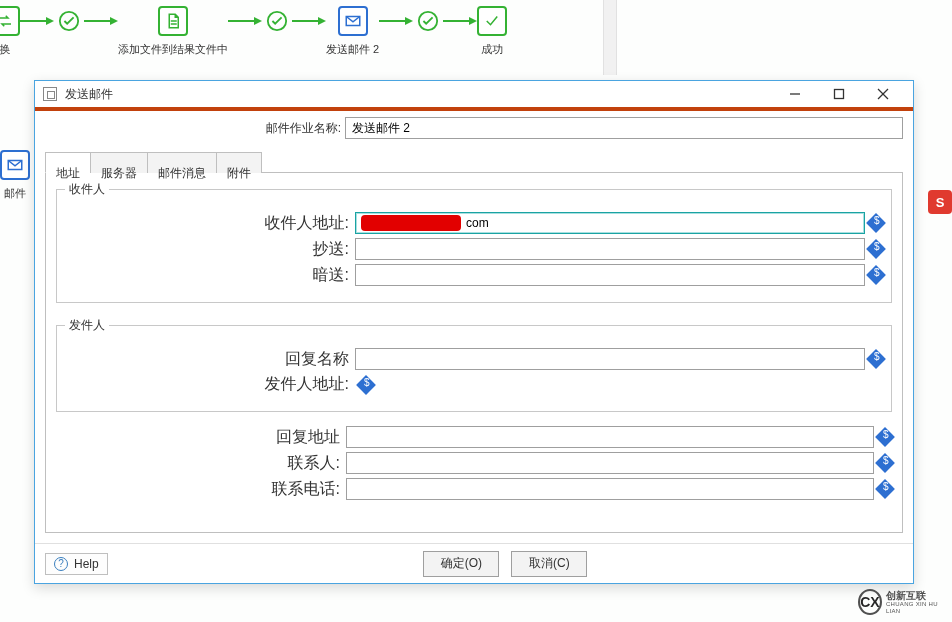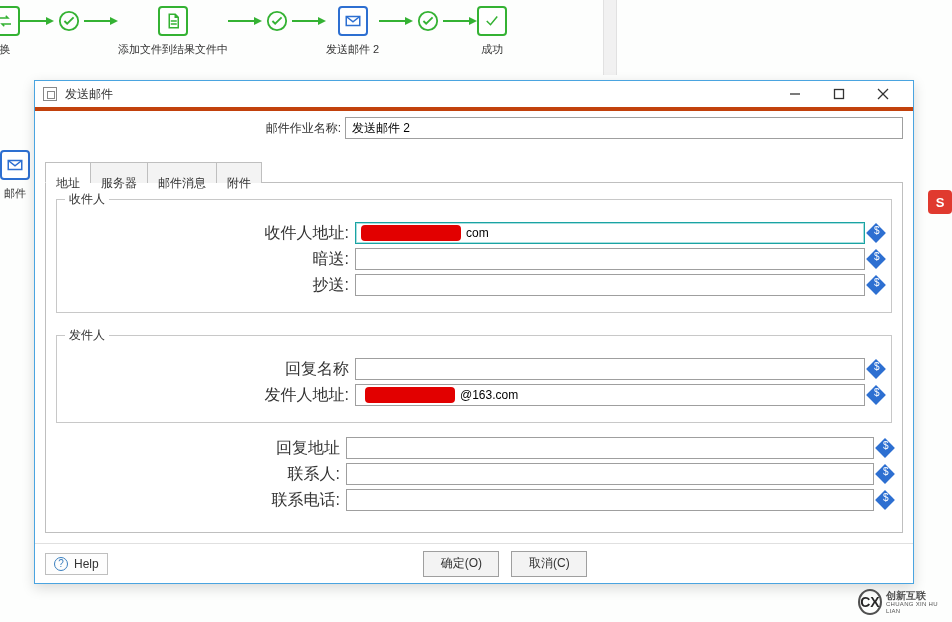--- a/index.html
+++ b/index.html
@@ -20,21 +20,21 @@
   
   .dialog { position: absolute; left: 34px; top: 80px; width: 880px; height: 504px; background: #fff; border: 1px solid #4aa4e0; box-shadow: 0 4px 12px rgba(0,0,0,.15); display:flex; flex-direction:column; }
   .titlebar { height: 30px; display: flex; align-items: center; padding: 0 8px; border-bottom: 4px solid #c2410c; }
   .titlebar .ticon { width: 14px; height: 14px; border: 1px solid #888; margin-right: 8px; position:relative; }
   .titlebar .ticon::after { content:""; position:absolute; left:3px; top:3px; width:6px; height:6px; border:1px solid #888; }
   .titlebar .ttext { font-size: 12px; color: #333; flex: 1; }
   .winbtn { width: 44px; height: 30px; display:flex; align-items:center; justify-content:center; color:#333; }
 
   
   .dlg-body { flex:1; padding: 6px 10px 10px 10px; display:flex; flex-direction:column; min-height:0; }
-  .row1 { display:flex; align-items:center; margin-bottom:22px; }
+  .row1 { display:flex; align-items:center; margin-bottom:12px; }
   .row1 .lbl { width: 300px; text-align:right; font-size:12px; color:#333; padding-right:4px; }
   .row1 input { flex:1; height:22px; border:1px solid #9f9f9f; font-size:12px; padding:0 6px; }
 
   .tabs { display:flex; border-bottom:1px solid #bfbfbf; height:22px; }
   .tab { padding:12px 10px 0 10px; font-size:12px; color:#333; border:1px solid #bfbfbf; border-bottom:none; margin-right:-1px; background:#f3f3f3; position:relative; top:1px; }
   .tab.active { background:#fff; border-bottom:1px solid #fff; }
 
   .tabpane { flex:1; border:1px solid #bfbfbf; border-top:none; padding:8px 10px; overflow:auto; }
 
   fieldset { border:1px solid #c8c8c8; margin:0 0 14px 0; padding:10px 8px 12px 8px; }
@@ -212,43 +212,40 @@
       <fieldset>
         <legend>收件人</legend>
         <div class="frow">
           <span class="flbl">收件人地址:</span>
           <div style="flex:1; position:relative;" class="redact r1">
             <input class="hl" type="text" style="width: 100%; padding-left: 110px;" value="com">
           </div>
           <span class="diamond"></span>
         </div>
         <div class="frow">
+          <span class="flbl">抄送:</span>
+          <input type="text" value="" style="">
+          <span class="diamond"></span>
+        </div>
+        <div class="frow">
           <span class="flbl">暗送:</span>
           <input type="text" value="" style="">
           <span class="diamond"></span>
         </div>
-        <div class="frow">
-          <span class="flbl">抄送:</span>
-          <input type="text" value="" style="">
-          <span class="diamond"></span>
-        </div>
       </fieldset>
 
       <fieldset>
         <legend>发件人</legend>
         <div class="frow">
           <span class="flbl">回复名称</span>
           <input type="text" value="" style="">
           <span class="diamond"></span>
         </div>
         <div class="frow">
           <span class="flbl">发件人地址:</span>
-          <div style="flex:1; position:relative;" class="redact r2">
-            <input type="text" style="width: 100%; padding-left: 104px;" value="@163.com">
-          </div>
           <span class="diamond"></span>
         </div>
       </fieldset>
 
       <div class="frow">
         <span class="flbl">回复地址</span>
         <input type="text" value="" style="">
         <span class="diamond"></span>
       </div>
       <div class="frow">

